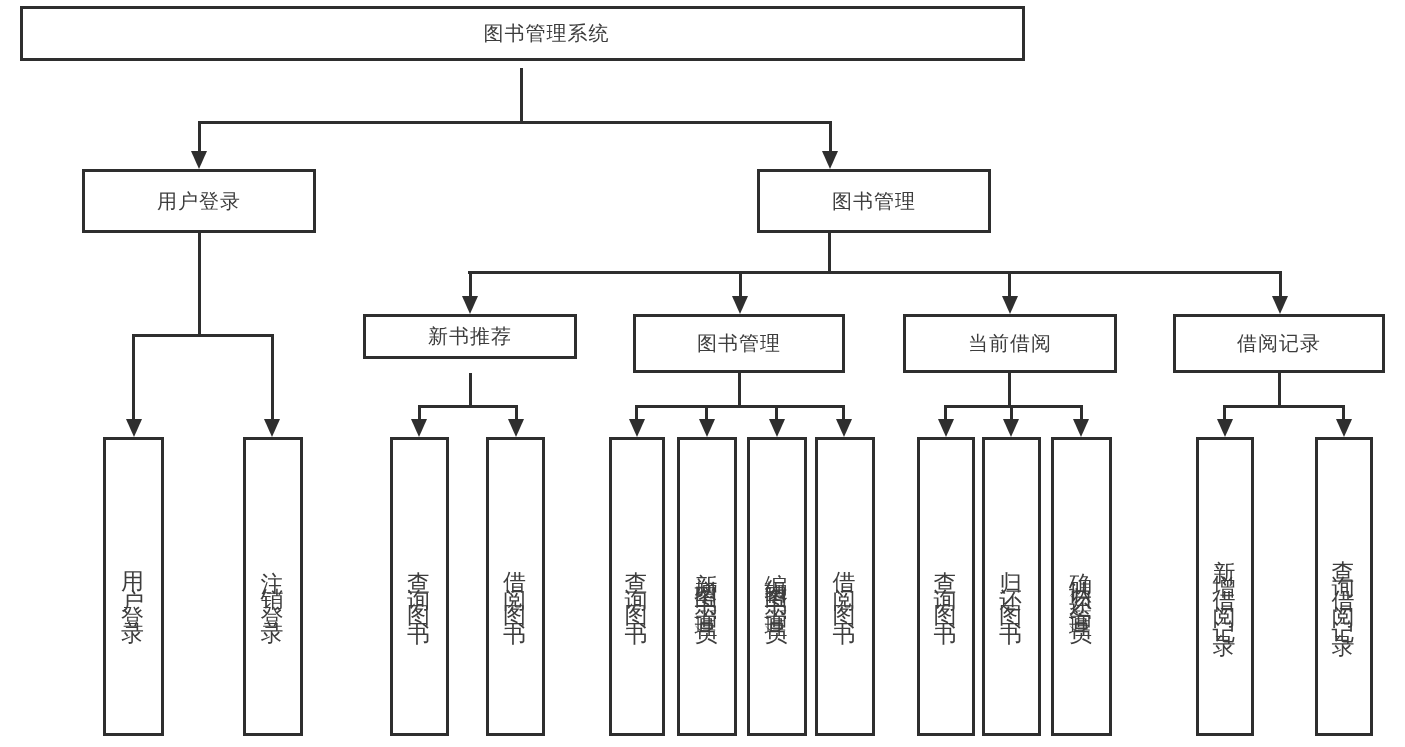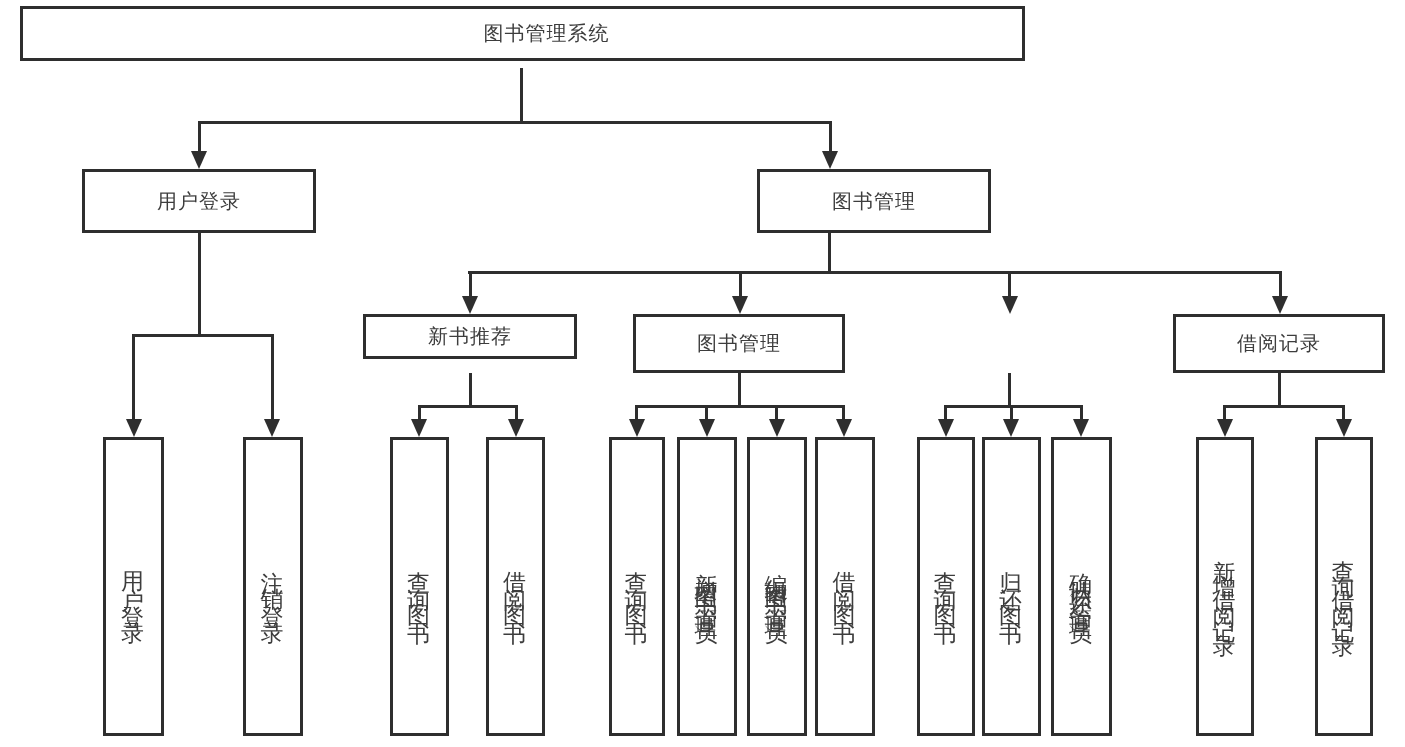--- a/index.html
+++ b/index.html
@@ -89,20 +89,23 @@
   <div class="arrow" style="left:732px; top:296px;"></div>
   <div class="arrow" style="left:1002px; top:296px;"></div>
   <div class="arrow" style="left:1272px; top:296px;"></div>
 
   <div class="box" style="left:363px; top:314px; width:214px; height:45px;">
     <span class="hlabel">新书推荐</span>
   </div>
   <div class="box" style="left:633px; top:314px; width:212px; height:59px;">
     <span class="hlabel">图书管理</span>
   </div>
+  <div class="box" style="left:903px; top:314px; width:214px; height:59px;">
+    <span class="hlabel">当前借阅</span>
+  </div>
   <div class="box" style="left:1173px; top:314px; width:212px; height:59px;">
     <span class="hlabel">借阅记录</span>
   </div>
 
   <div class="line" style="left:469px; top:373px; width:3px; height:34px;"></div>
   <div class="line" style="left:418px; top:405px; width:100px; height:3px;"></div>
   <div class="line" style="left:418px; top:405px; width:3px; height:16px;"></div>
   <div class="line" style="left:515px; top:405px; width:3px; height:16px;"></div>
   <div class="arrow" style="left:411px; top:419px;"></div>
   <div class="arrow" style="left:508px; top:419px;"></div>

